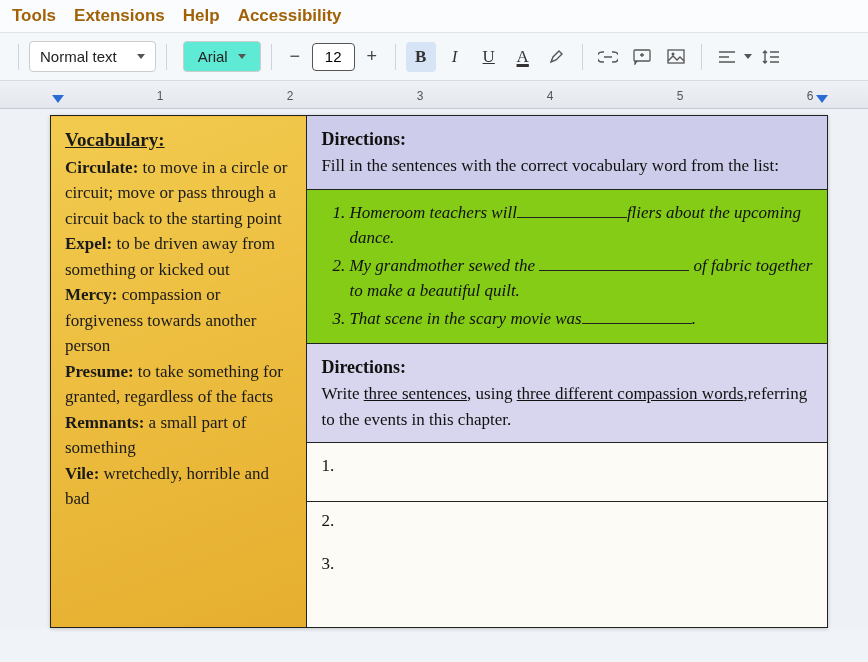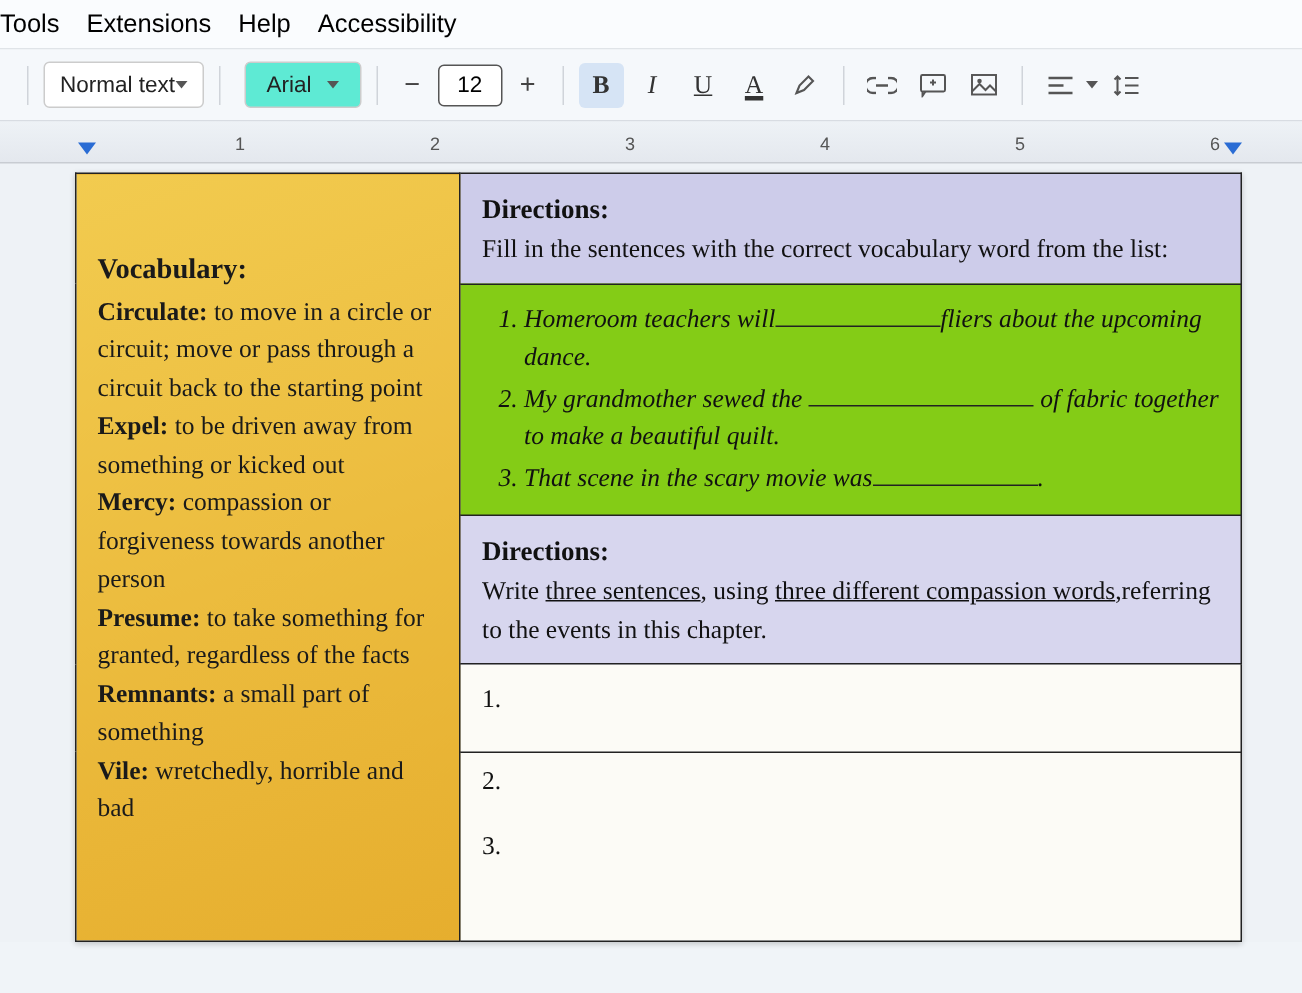--- a/index.html
+++ b/index.html
@@ -7,46 +7,47 @@
       font-family: Arial, sans-serif;
       background: #f0f4f8;
       width: 868px;
       height: 662px;
       overflow: hidden;
       position: relative;
     }
     .menubar {
       display: flex;
       gap: 18px;
-      padding: 6px 0;
+      padding: 6px 12px;
       font-size: 17px;
-      color: #000000;
+      color: #a16207;
       background: #fafcfe;
       border-bottom: 1px solid #e0e4e8;
+      font-weight: bold;
     }
     .menubar span { cursor: pointer; }
     .toolbar {
       display: flex;
       align-items: center;
       padding: 8px 12px;
       background: #f5f8fb;
       border-bottom: 1px solid #d8dce2;
       gap: 4px;
     }
     .style-drop {
       display: flex;
       align-items: center;
       padding: 6px 10px;
       font-size: 15px;
       font-weight: 500;
       color: #222;
       border: 1px solid #ccc;
       border-radius: 4px;
       background: #fff;
-      gap: 0;
+      gap: 20px;
       cursor: pointer;
     }
     .font-drop {
       display: flex;
       align-items: center;
       padding: 6px 14px;
       font-size: 15px;
       color: #222;
       border: 1px solid #ccc;
       border-radius: 4px;
@@ -144,22 +145,22 @@
       padding: 10px 14px;
       line-height: 1.5;
     }
     .vocab-cell {
       background: linear-gradient(160deg, #f2cb4f 0%, #e6ae2e 100%);
       width: 33%;
       color: #1a1a1a;
     }
     .vocab-title {
       font-weight: bold;
+      text-decoration: underline;
       font-size: 19px;
-      margin-top: 40px;
     }
     .vocab-term { font-weight: bold; }
     .dir-cell {
       background: #cdccea;
       color: #111;
     }
     .dir-heading { font-weight: bold; font-size: 18px; }
     .fill-cell {
       background: #84cc16;
       color: #111;

